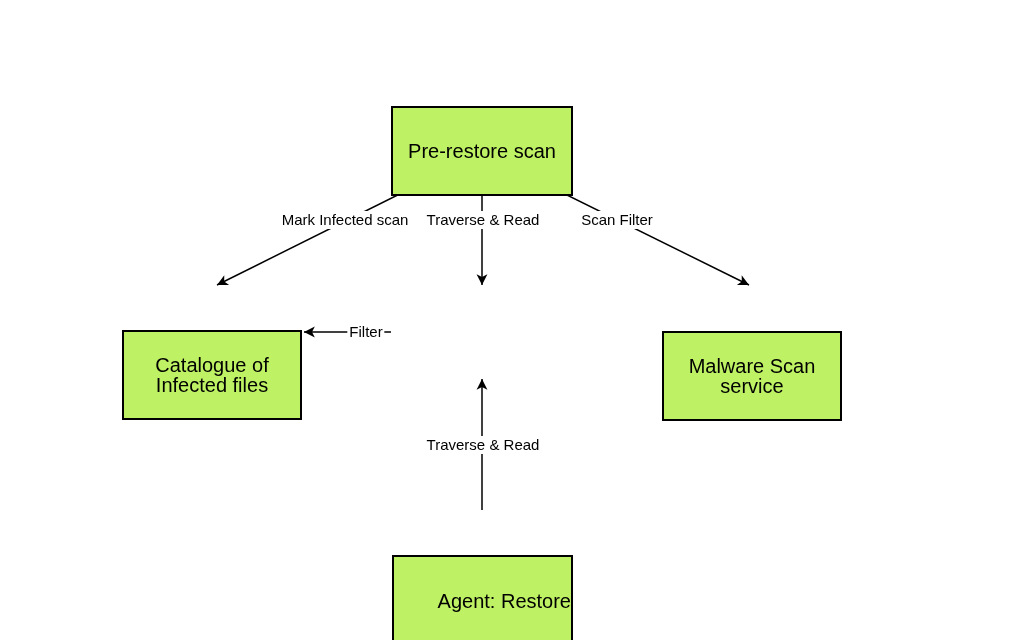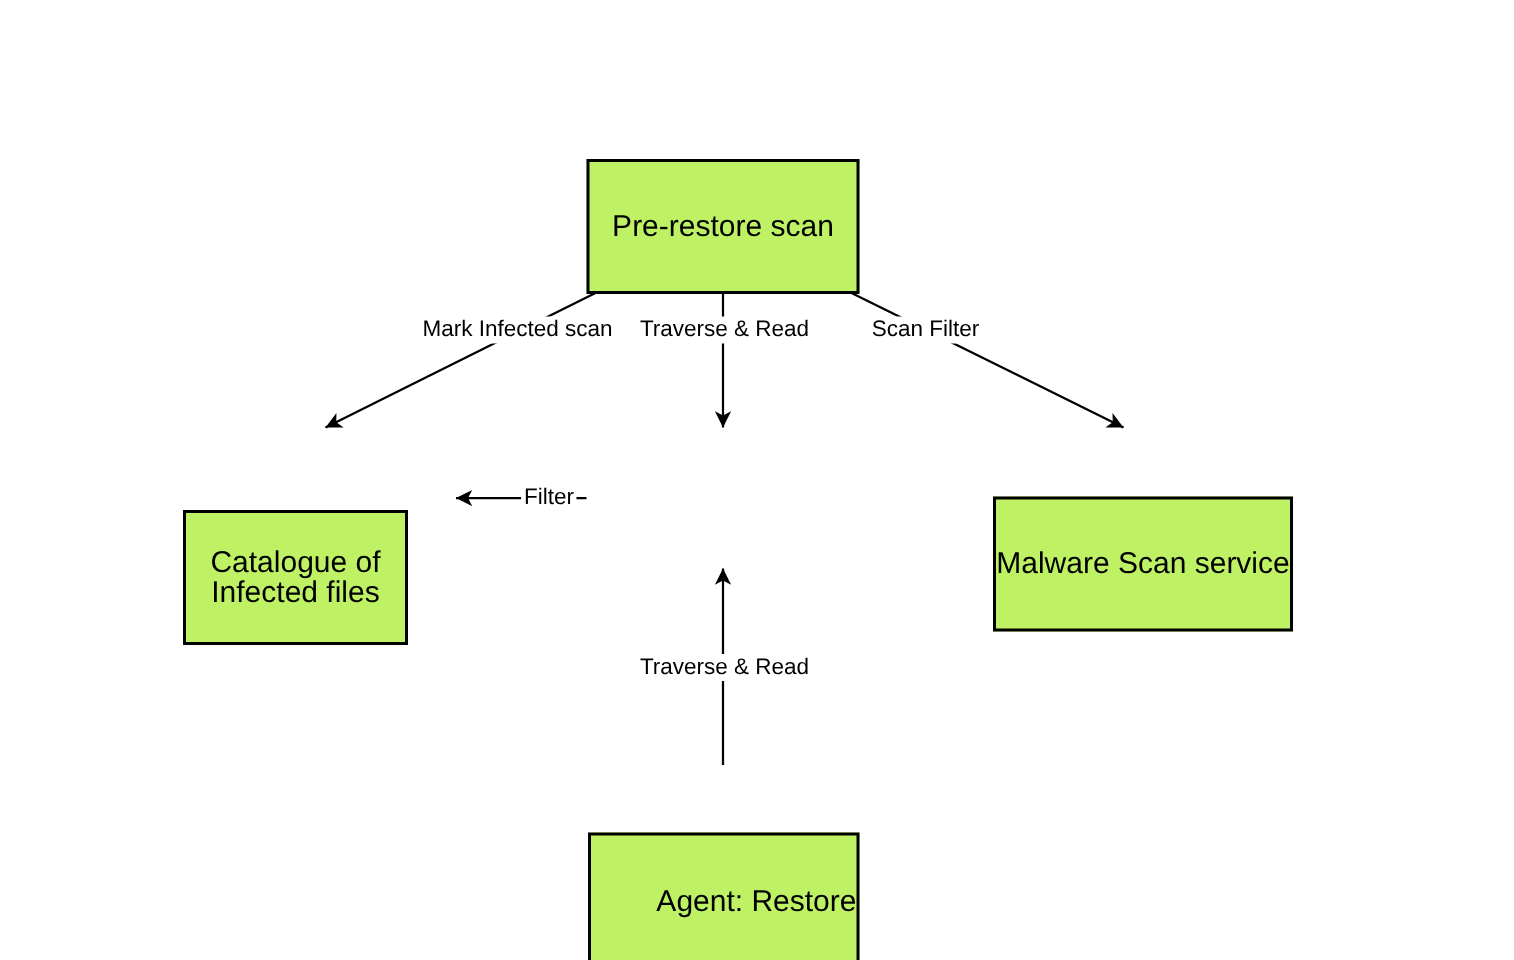--- a/index.html
+++ b/index.html
@@ -30,23 +30,23 @@
     background: #bef264;
     display: flex;
     align-items: center;
     justify-content: center;
     text-align: center;
     font-size: 20px;
     line-height: 20px;
     margin-top: 44px;
   }
   .node-pre-restore { left: 391px; top: 62px;  width: 182px; height: 90px; }
-  .node-catalogue   { left: 122px; top: 296px; width: 150px; height: 90px; }
+  .node-catalogue   { left: 122px; top: 286px; width: 180px; height: 90px; }
   .node-druva       { left: 391px; top: 287px; width: 182px; height: 90px; }
-  .node-malware     { left: 662px; top: 287px; width: 200px; height: 90px; }
+  .node-malware     { left: 662px; top: 287px; width: 180px; height: 90px; }
   .node-agent       { left: 392px; top: 511px; width: 181px; height: 91px; justify-content: flex-end; }
   .node-catalogue .node-label { max-width: 162px; }
   .node-druva .node-label     { max-width: 112px; }
   .edge-label {
     position: absolute;
     transform: translate(-50%, -50%);
     background: #ffffff;
     padding: 0 2px;
     font-size: 15px;
     line-height: 18px;

